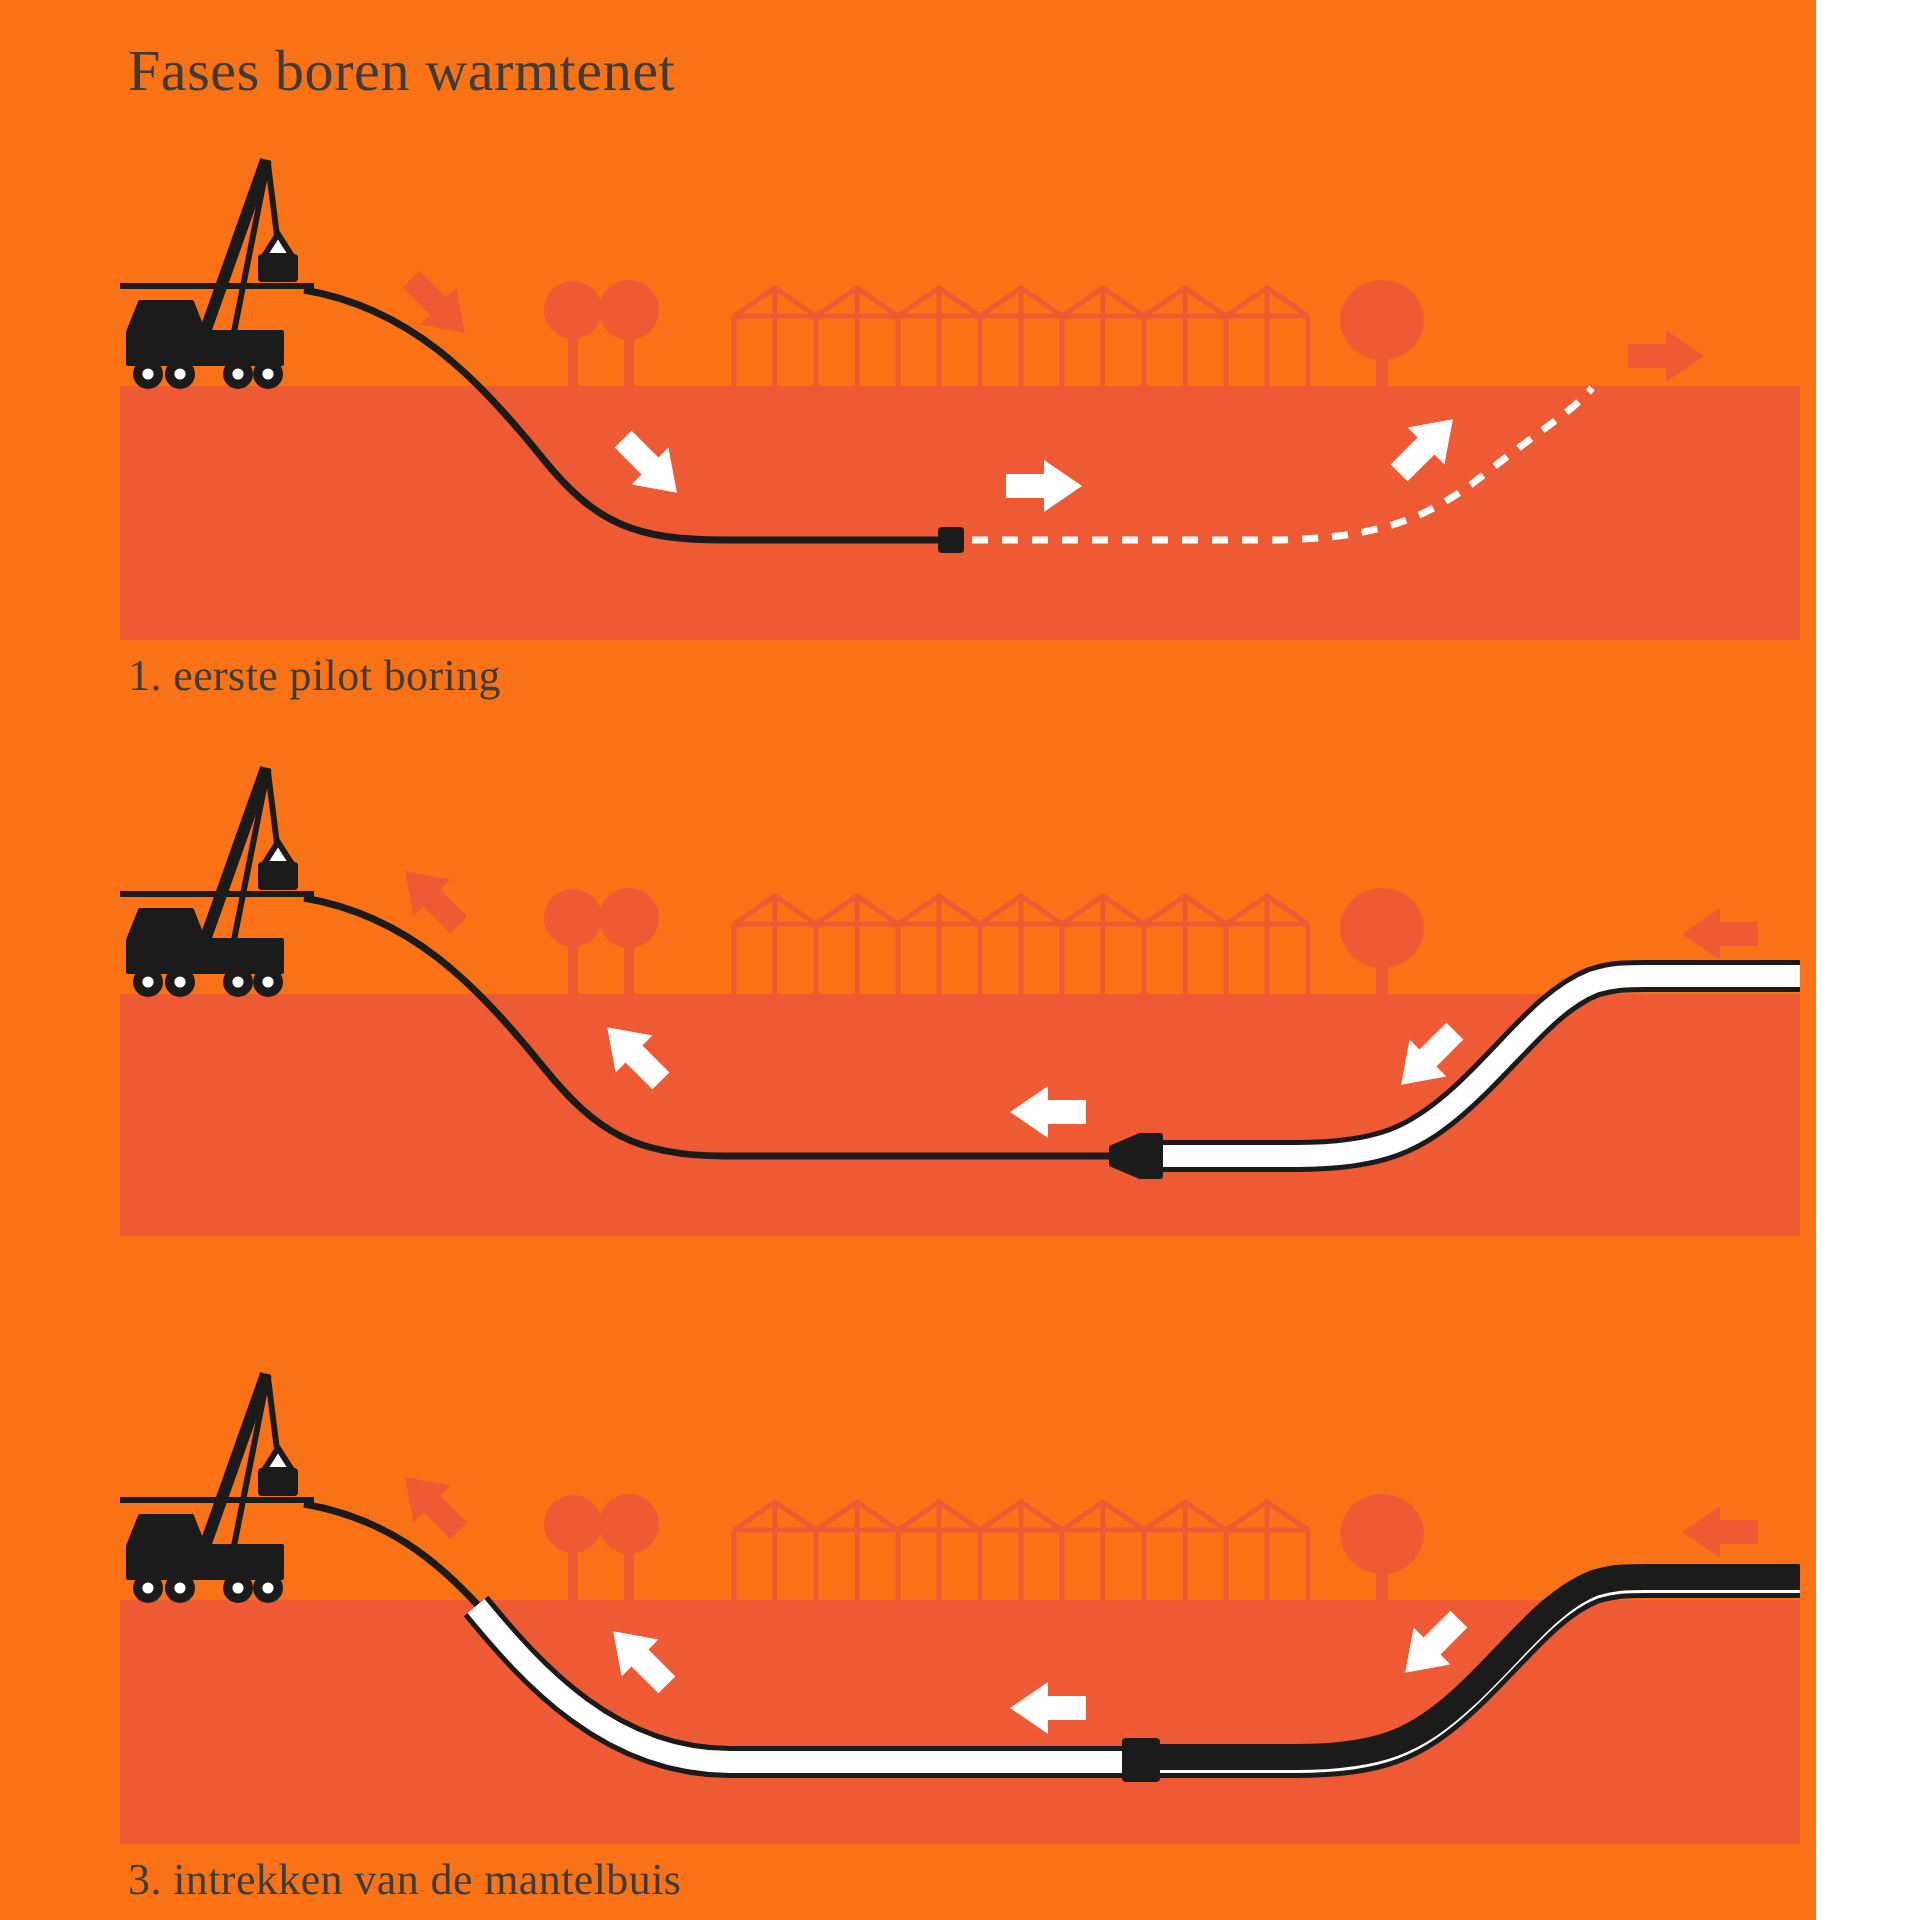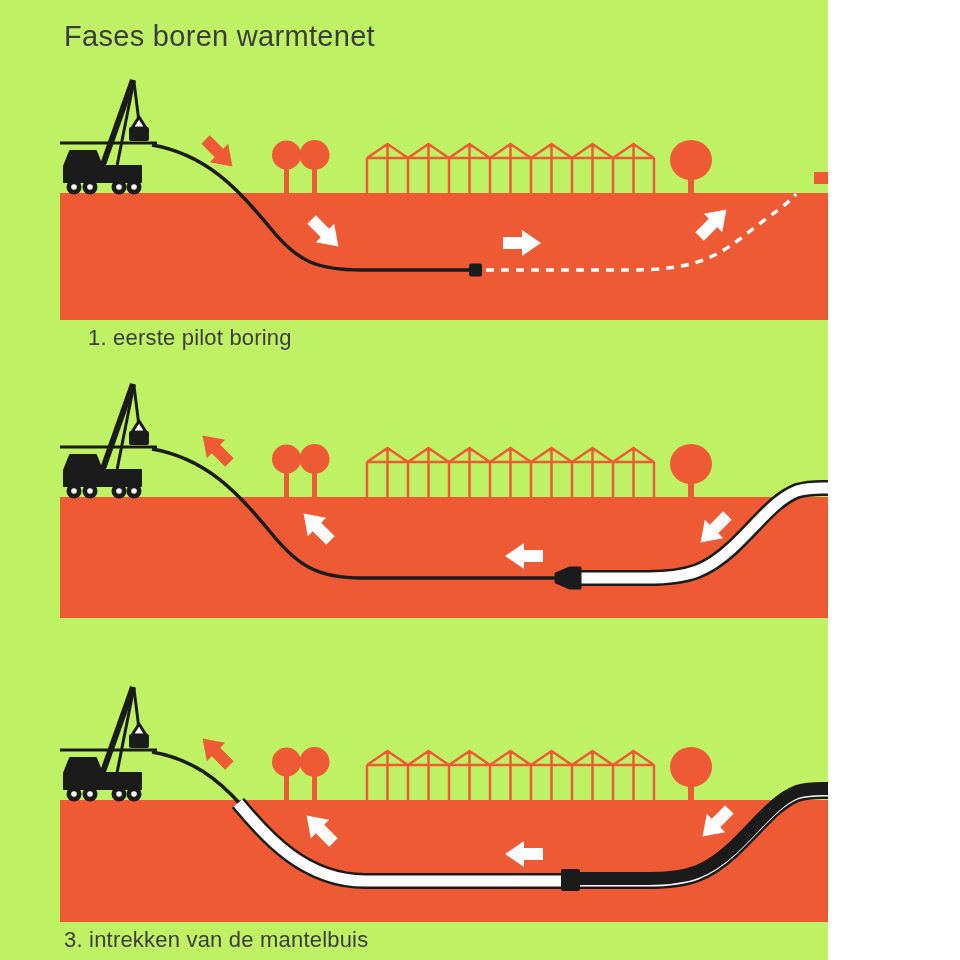--- a/index.html
+++ b/index.html
@@ -1,26 +1,26 @@
 <!DOCTYPE html>
 <html><head>
 <meta charset="utf-8">
 <style>
   html,body{margin:0;padding:0;background:#ffffff;}
-  .canvas{position:relative;width:828px;height:960px;background:#bef264;overflow:hidden;
-          font-family:Liberation Sans, sans-serif;}
+  .canvas{position:relative;width:908px;height:960px;background:#f97316;overflow:hidden;
+          font-family:Liberation Serif, serif;}
   .title{position:absolute;left:64px;top:20px;font-size:29px;font-weight:500;
          color:#3c3c3c;letter-spacing:.3px;}
   .caption{position:absolute;left:64px;font-size:22px;font-weight:400;color:#3c3c3c;
            letter-spacing:.2px;}
   .scene{position:absolute;left:0;display:block;}
   #scene1{top:70px;}
   #scene2{top:380px;}
   #scene3{top:682px;}
-  #cap1{top:325px;margin-left:24px;}
+  #cap1{top:325px;}
   #cap2{top:629px;}
   #cap3{top:927px;}
 </style>
 </head>
 <body>
 
 <div class="canvas">
 
   <div class="title">Fases boren warmtenet</div>
 

